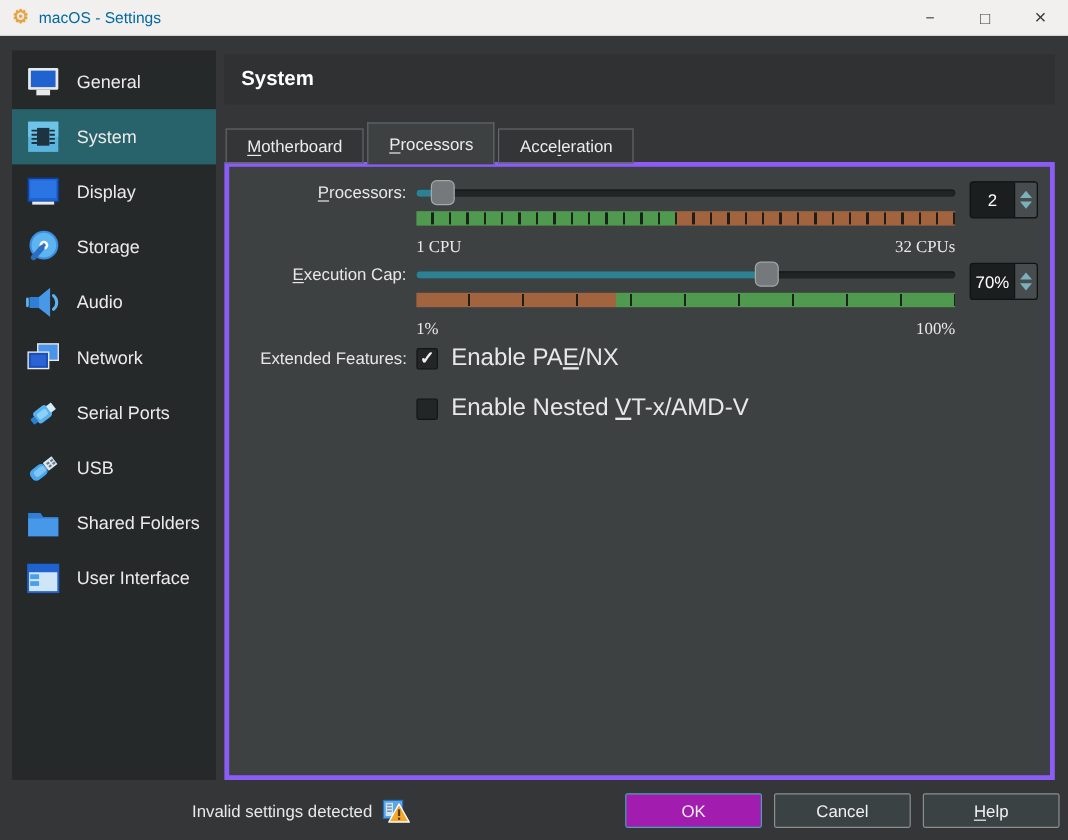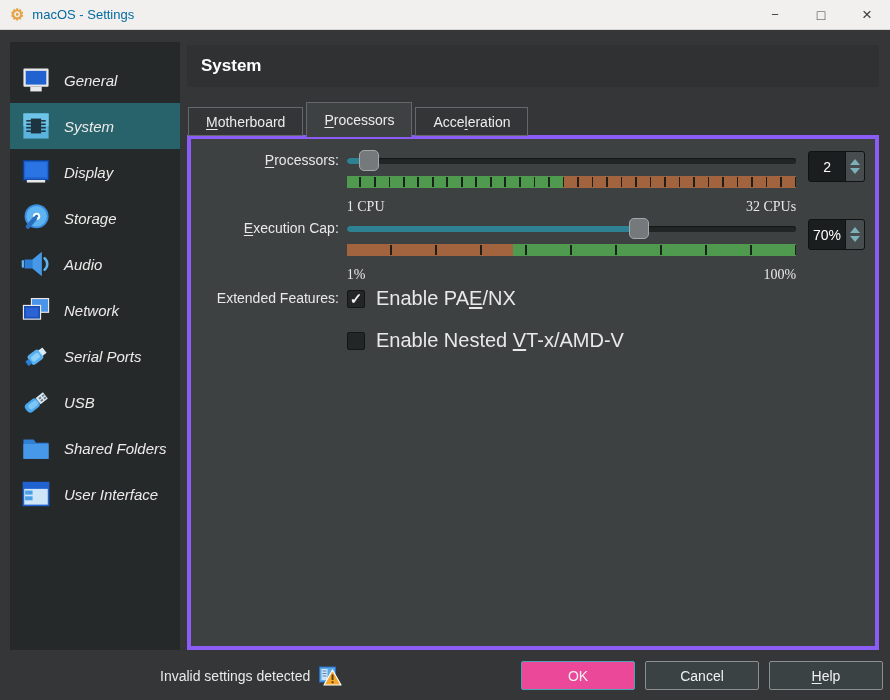--- a/index.html
+++ b/index.html
@@ -15,21 +15,21 @@
   .tb-gear { margin-left:10px; font-size:16px; line-height:1; color:#eaa43c;
     text-shadow:0 0 1px #c67f18; }
   .tb-title { margin-left:8px; font-size:13px; color:#0369a1; }
   .tb-controls { margin-left:auto; display:flex; height:100%; }
   .tb-btn { width:46px; height:100%; display:flex; align-items:center; justify-content:center;
     color:#3c3c3c; font-size:13px; cursor:default; }
   .tb-btn.close { font-size:17px; }
   .tb-btn.max { font-size:14px; }
   
   .sidebar { position:absolute; left:10px; top:42px; width:170px; height:608px;
-    background:#26292a; padding-top:15px;font-style:italic; }
+    background:#26292a; padding-top:3px; }
   .side-item { height:46px; display:flex; align-items:center; cursor:default; }
   .side-item.selected { background:#28626b; }
   .side-icon { width:32px; height:32px; margin-left:10px; flex:0 0 32px; }
   .side-label { margin-left:12px; font-size:15px; color:#ecebea; white-space:nowrap; }
   
   .main-header { position:absolute; left:187px; top:45px; width:692px; height:42px;
     background:#2f3132; display:flex; align-items:center; }
   .main-header-title { margin-left:14px; font-weight:bold; font-size:17px; color:#ffffff; }
   
   .tabs { position:absolute; left:188px; top:100px; width:692px; height:36px;
@@ -77,21 +77,21 @@
     display:flex; align-items:center; justify-content:center; line-height:1; }
   .cblabel { margin-left:11px; font-size:20px; color:#e8e8e8; white-space:nowrap; }
   
   .status { position:absolute; left:160px; top:664px; height:24px; display:flex;
     align-items:center; font-size:14px; color:#e9e9e9; }
   .status-icon { margin-left:8px; width:24px; height:24px; }
   .buttons { position:absolute; left:521px; top:661px; display:flex; gap:10px; }
   .btn { width:114px; height:29px; background:#3a4244; border:1px solid #8b8f90;
     border-radius:2px; color:#f0f0f0; font-size:14px; display:flex;
     align-items:center; justify-content:center; cursor:default; }
-  .btn.accent { border-color:#4aa3b4; background:#ec4899; }
+  .btn.accent { border-color:#4aa3b4; background:#a21caf; }
 </style>
 </head>
 <body>
 
 <div id="window">
 
   <div class="titlebar">
     <span class="tb-gear">⚙</span>
     <span class="tb-title">macOS - Settings</span>
     <div class="tb-controls">

